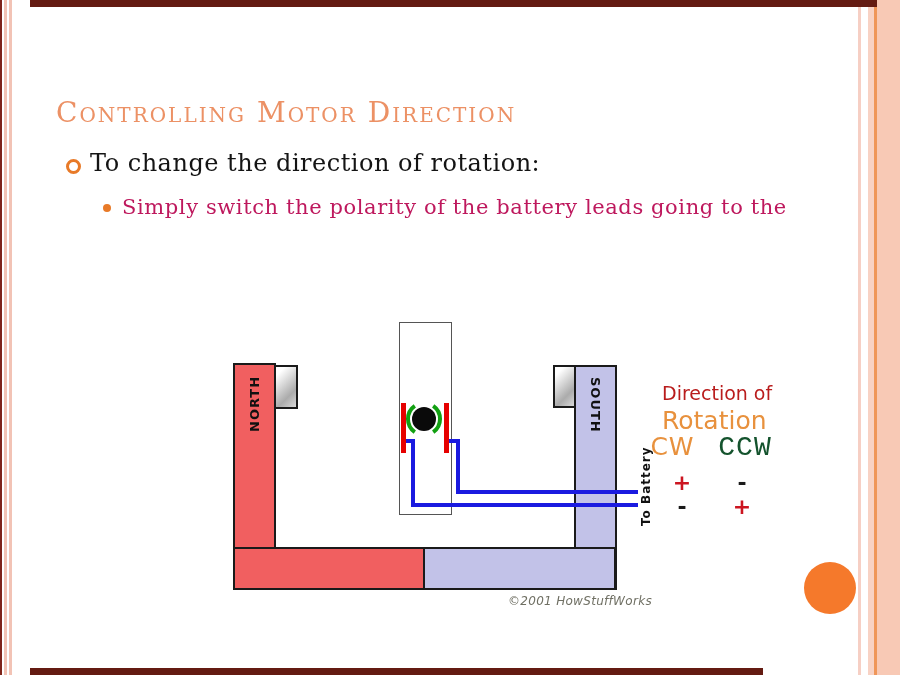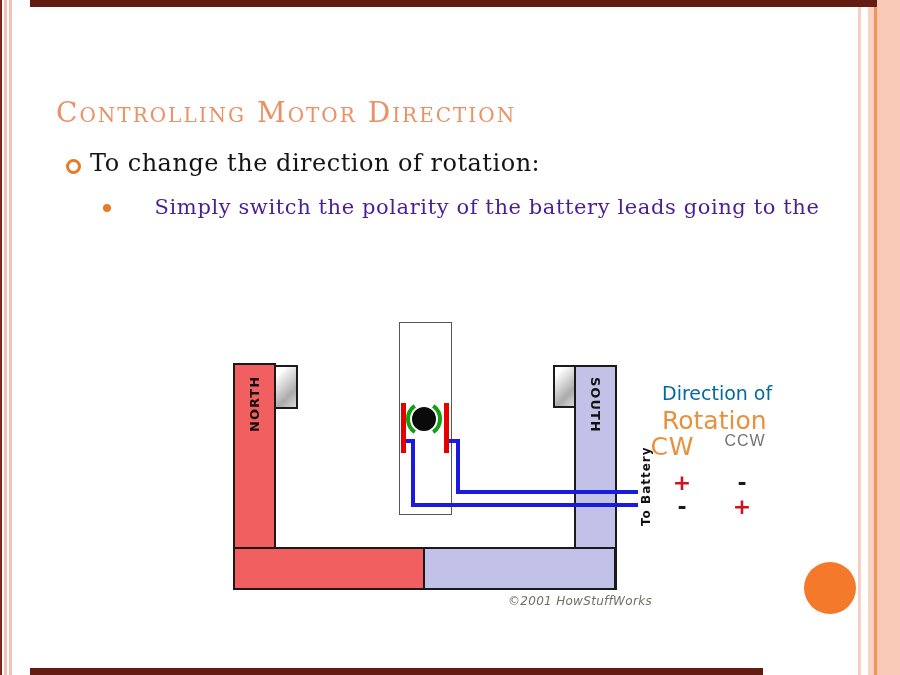--- a/index.html
+++ b/index.html
@@ -18,21 +18,21 @@
   .rule-top{left:30px;top:0;width:847px;height:7px;background:#641B12;}
   .rule-bottom{left:30px;top:668px;width:733px;height:7px;background:#641B12;}
   .accent-circle{left:804px;top:562px;width:52px;height:52px;border-radius:50%;background:#F5792B;}
 
   
   .title{left:56px;top:96px;width:780px;font-size:28px;letter-spacing:2px;
          font-variant:small-caps;color:#EC9165;}
   .bullet-ring{left:66px;top:159px;width:9px;height:9px;border:3.5px solid #E87A28;border-radius:50%;}
   .bullet-text{left:90px;top:149px;width:700px;font-size:24px;color:#141414;letter-spacing:0.5px;}
   .sub-dot{left:103px;top:204px;width:8px;height:8px;border-radius:50%;background:#E87A28;}
-  .sub-text{left:122px;top:192px;width:730px;font-size:21px;line-height:31px;color:#4c1d95;letter-spacing:0.6px;text-align:center;}
+  .sub-text{left:122px;top:192px;width:730px;font-size:21px;line-height:31px;color:#be185d;letter-spacing:0.6px;}
 
   
   .north-bar{left:233px;top:363px;width:43px;height:227px;background:#F15F60;border:2px solid #1a1a1a;box-sizing:border-box;}
   .south-bar{left:574px;top:365px;width:43px;height:225px;background:#C2C2E8;border:2px solid #1a1a1a;box-sizing:border-box;}
   .base-left{left:233px;top:547px;width:192px;height:43px;background:#F15F60;border:2px solid #1a1a1a;box-sizing:border-box;}
   .base-right{left:423px;top:547px;width:193px;height:43px;background:#C2C2E8;border:2px solid #1a1a1a;box-sizing:border-box;}
   .pole{border:2px solid #1a1a1a;box-sizing:border-box;background:linear-gradient(135deg,#ffffff 15%,#ababab 70%,#d8d8d8 100%);}
   .pole-left{left:274px;top:365px;width:24px;height:44px;}
   .pole-right{left:553px;top:365px;width:23px;height:43px;}
   .armature{left:399px;top:322px;width:53px;height:193px;background:#ffffff;border:1px solid #555;box-sizing:border-box;}
@@ -46,24 +46,24 @@
           white-space:nowrap;letter-spacing:1px;}
   .north-label{left:227px;top:397px;width:55px;font-size:13px;text-align:center;
                transform:rotate(-90deg);}
   .south-label{left:568px;top:397px;width:55px;font-size:13px;text-align:center;
                transform:rotate(90deg);}
   .battery-label{left:611px;top:484px;width:70px;font-size:12px;text-align:center;
                transform:rotate(-90deg);}
   .copyright{left:508px;top:594px;font-family:"DejaVu Sans", sans-serif;font-size:12px;color:#6F6F63;letter-spacing:0.3px;font-style:italic;}
 
   
-  .dir-heading1{left:662px;top:382px;font-family:"DejaVu Sans", sans-serif;font-size:19px;color:#0369a1;}
+  .dir-heading1{left:662px;top:382px;font-family:"DejaVu Sans", sans-serif;font-size:19px;color:#b91c1c;}
   .dir-heading2{left:662px;top:406px;font-family:"DejaVu Sans", sans-serif;font-size:25px;color:#E8913D;}
   .dir-cw{left:650px;top:432px;width:45px;text-align:center;font-family:"DejaVu Sans", sans-serif;font-size:25px;color:#E8913D;letter-spacing:1px;}
-  .dir-ccw{left:714px;top:432px;width:62px;text-align:center;font-family:Liberation Sans, sans-serif;font-size:16px;color:#737373;letter-spacing:1px;}
+  .dir-ccw{left:714px;top:432px;width:62px;text-align:center;font-family:Liberation Mono, monospace;font-size:28px;color:#14532d;letter-spacing:1px;}
   .sign{width:28px;text-align:center;font-family:"DejaVu Sans", sans-serif;font-size:22px;font-weight:bold;line-height:22px;}
   .sign-red{color:#CC1520;}
   .sign-dark{color:#1a1a1a;}
   .r1c1{left:668px;top:472px;}
   .r1c2{left:728px;top:472px;}
   .r2c1{left:668px;top:496px;}
   .r2c2{left:728px;top:496px;}
 </style>
 </head>
 <body>

